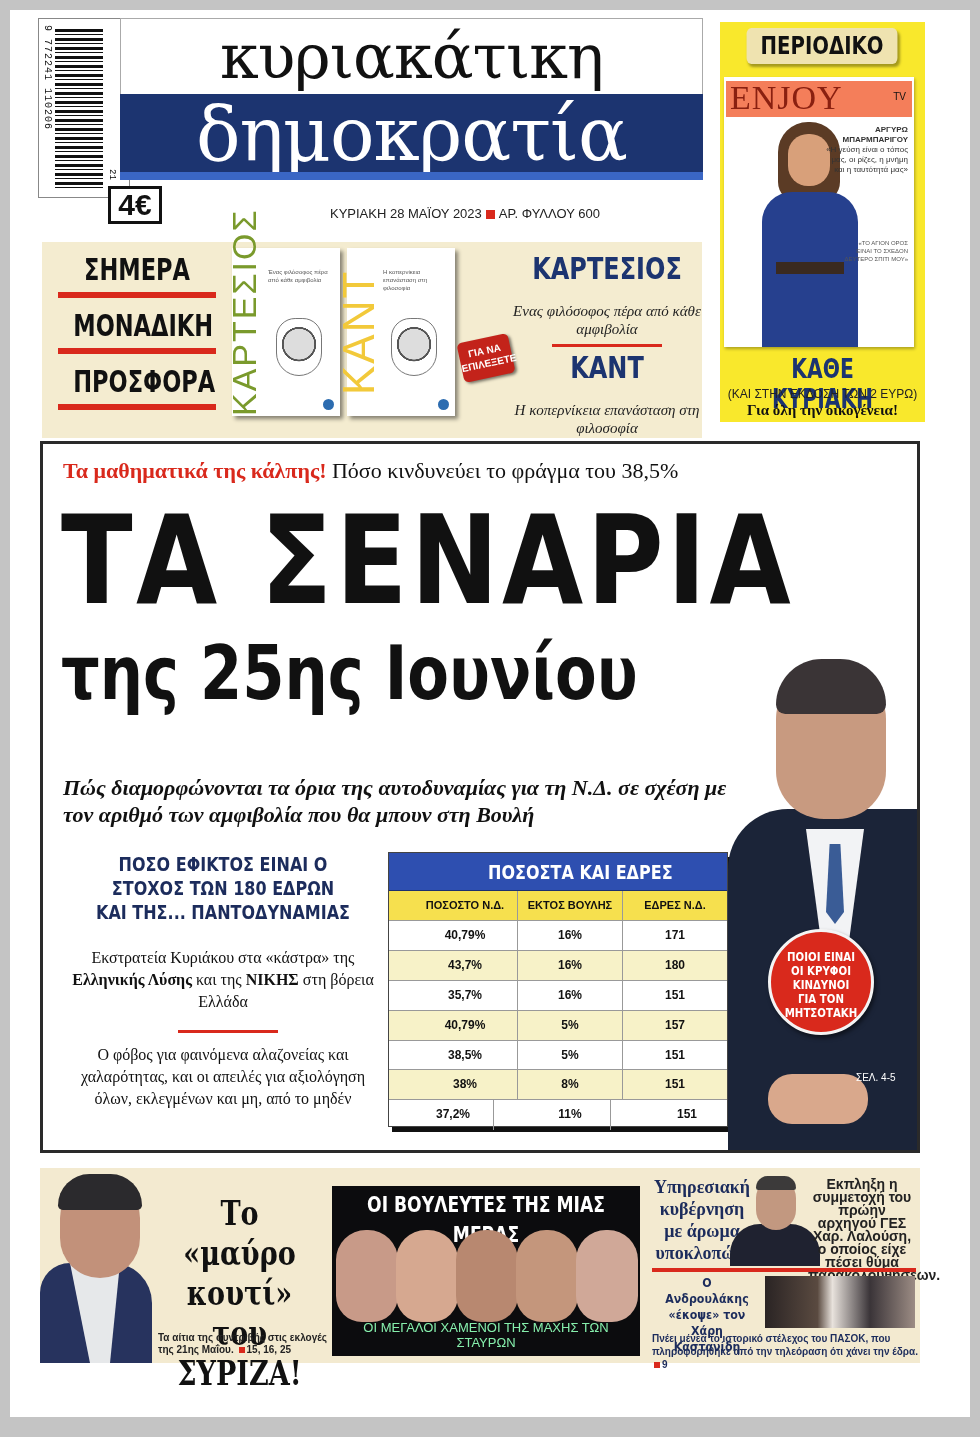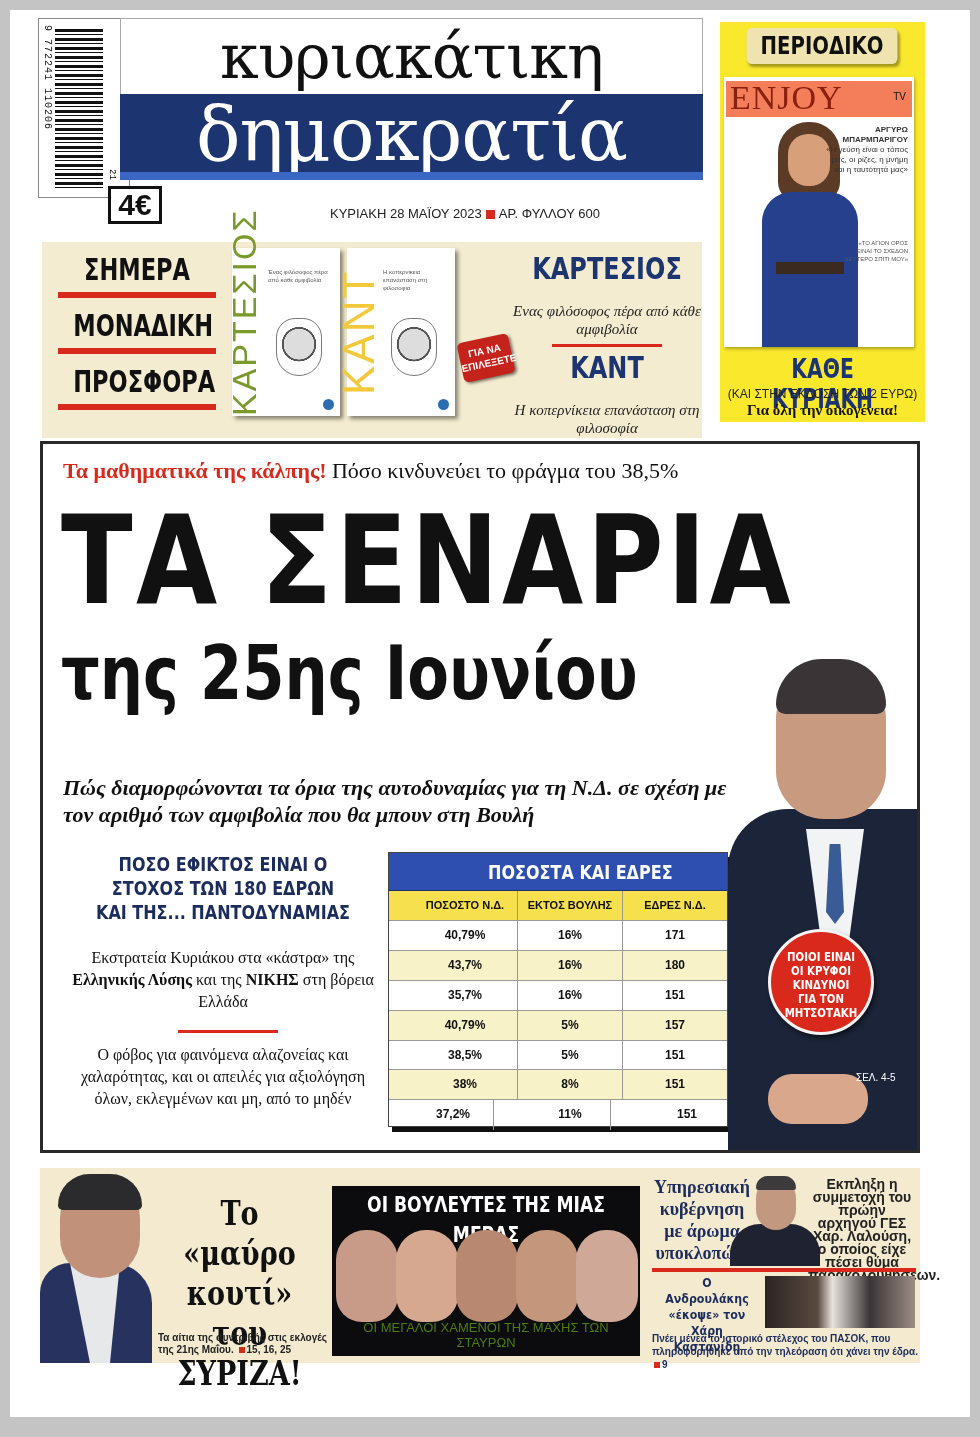--- a/index.html
+++ b/index.html
@@ -117,21 +117,21 @@
   .syriza-photo .head { position: absolute; left: 20px; top: 10px; width: 80px; height: 100px; background: #c2917a; border-radius: 40px; }
   .syriza-photo .hair { position: absolute; left: 18px; top: 6px; width: 84px; height: 36px; background: #2b2a2d; border-radius: 40px 40px 6px 6px; }
   .black-box-title { position: absolute; left: 112px; top: 26px; width: 175px; text-align: center; font-family: "DejaVu Serif", serif; font-weight: bold;
     font-size: 33px; line-height: 40px; color: #111; transform: scaleX(0.82); }
   .black-box-body { position: absolute; left: 118px; top: 164px; width: 180px; font-size: 10px; line-height: 12px; font-weight: bold; color: #222; }
   .sq-red { display: inline-block; width: 6px; height: 6px; background: #d9291c; margin: 0 2px; }
   .mps { position: absolute; left: 292px; top: 18px; width: 308px; height: 170px; background: #0c0c0e; overflow: hidden; }
   .mps .title { position: absolute; left: 0; top: 4px; width: 308px; text-align: center; color: #fff; font-family: "DejaVu Sans", sans-serif; font-weight: bold;
     font-size: 22px; line-height: 30px; transform: scaleX(0.78); }
   .mps .face { position: absolute; top: 44px; width: 62px; height: 92px; border-radius: 30px 30px 26px 26px; }
-  .mps .cap { position: absolute; left: 0; bottom: 6px; width: 308px; text-align: center; color: #4d7c0f; font-size: 13px; }
+  .mps .cap { position: absolute; left: 0; bottom: 6px; width: 308px; text-align: center; color: #86efac; font-size: 13px; }
   .right-top-title { position: absolute; left: 612px; top: 8px; width: 100px; text-align: center; font-family: "Liberation Serif", serif; font-weight: bold;
     font-size: 18px; line-height: 22px; color: #1c2c5c; }
   .right-photo { position: absolute; left: 690px; top: 6px; width: 90px; height: 92px; }
   .right-photo .suit { position: absolute; left: 0; top: 50px; width: 90px; height: 42px; background: #1f2230; border-radius: 30px 30px 0 0; }
   .right-photo .head { position: absolute; left: 26px; top: 4px; width: 40px; height: 52px; background: #c29880; border-radius: 20px; }
   .right-photo .hair { position: absolute; left: 26px; top: 2px; width: 40px; height: 14px; background: #3c3a3a; border-radius: 20px 20px 4px 4px; }
   .right-top-body { position: absolute; left: 768px; top: 10px; width: 108px; text-align: center; font-size: 14px; line-height: 13px; font-weight: bold; color: #222; }
   .right-red { position: absolute; left: 612px; top: 100px; width: 264px; height: 4px; background: #d9291c; }
   .right-bottom-title { position: absolute; left: 612px; top: 107px; width: 110px; text-align: center; font-family: "DejaVu Sans", sans-serif; font-weight: bold;
     font-size: 13px; line-height: 16px; color: #1c2c5c; transform: scaleX(0.85); }

